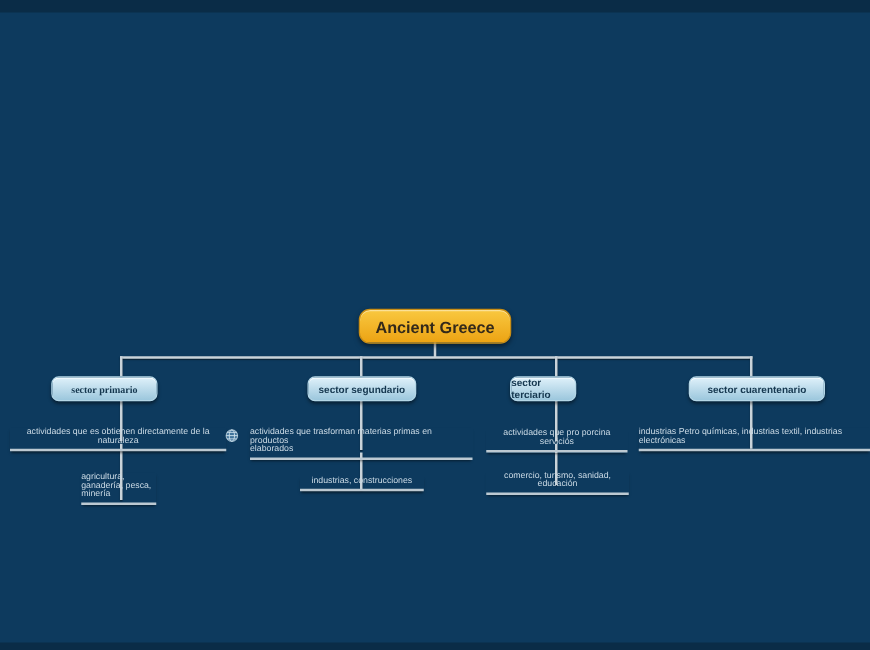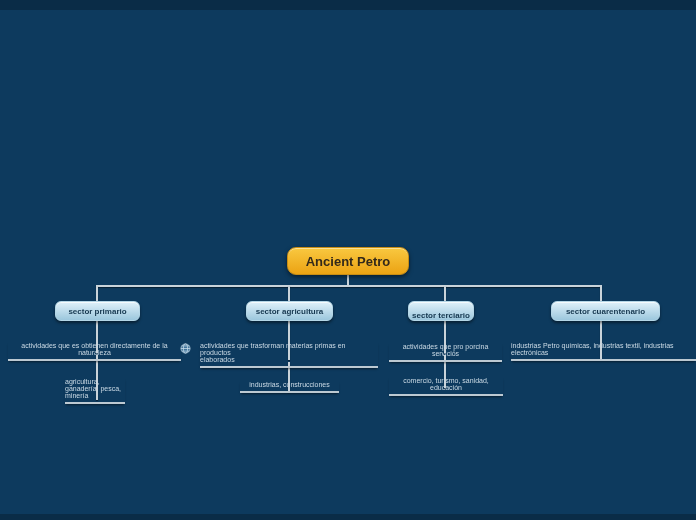--- a/index.html
+++ b/index.html
@@ -30,23 +30,23 @@
   
   .sector-node{
     position:absolute;top:301px;height:20px;
     background:linear-gradient(#dff1fa,#9cc7dd);
     border:1px solid #b4d6e6;border-radius:6px;
     box-shadow:0 2px 3px rgba(0,0,0,.45), inset 0 1px 0 rgba(255,255,255,.7);
     color:#15374f;font-size:8px;font-weight:bold;
     display:flex;align-items:center;justify-content:center;
     box-sizing:border-box;cursor:pointer;
   }
-  .sector-node.b0{left:55px;width:85px;}
+  .sector-node.b0{left:41px;width:85px;font-family:Liberation Serif, serif;}
   .sector-node.b1{left:246px;width:87px;}
-  .sector-node.b2{left:408px;width:66px;align-items:flex-end;}
+  .sector-node.b2{left:408px;width:53px;align-items:flex-end;}
   .sector-node.b3{left:551px;width:109px;}
 
   
   .line-node{
     position:absolute;color:#ccdbe6;font-size:7px;line-height:7px;
     padding-bottom:3px;border-bottom:2px solid #bcc9d2;
     box-shadow:0 2px 2px -1px rgba(0,0,0,.5);
     box-sizing:border-box;cursor:pointer;
   }
   .line-node .ln{display:block;}
@@ -78,28 +78,28 @@
 
   <div class="vline" style="left:96px;top:320px;height:33px;"></div>
   <div class="vline" style="left:96px;top:355px;height:45px;"></div>
   <div class="vline" style="left:288px;top:320px;height:40px;"></div>
   <div class="vline" style="left:288px;top:362px;height:30px;"></div>
   <div class="vline" style="left:444px;top:320px;height:33px;"></div>
   <div class="vline" style="left:444px;top:355px;height:33px;"></div>
   <div class="vline" style="left:600px;top:320px;height:39px;"></div>
 
   <div class="root-node">
-    <span>Ancient Petro</span>
+    <span>Ancient Greece</span>
   </div>
 
   <div class="sector-node b0">
     <span>sector primario</span>
   </div>
   <div class="sector-node b1">
-    <span>sector agricultura</span>
+    <span>sector segundario</span>
   </div>
   <div class="sector-node b2">
     <span>sector terciario</span>
   </div>
   <div class="sector-node b3">
     <span>sector cuarentenario</span>
   </div>
 
   <div class="line-node center n-p0">
     <span class="ln">actividades que es obtienen directamente de la naturaleza</span>

